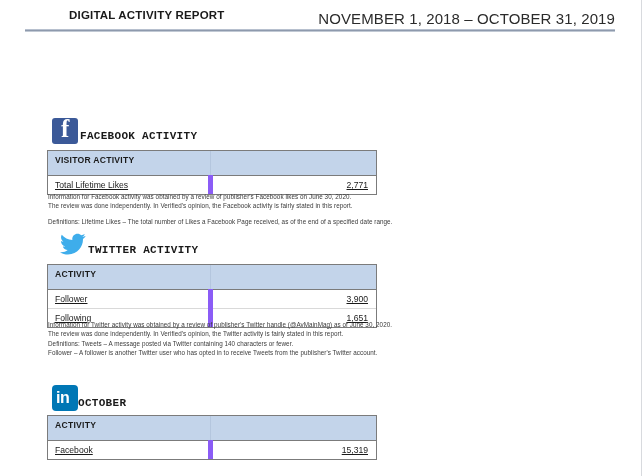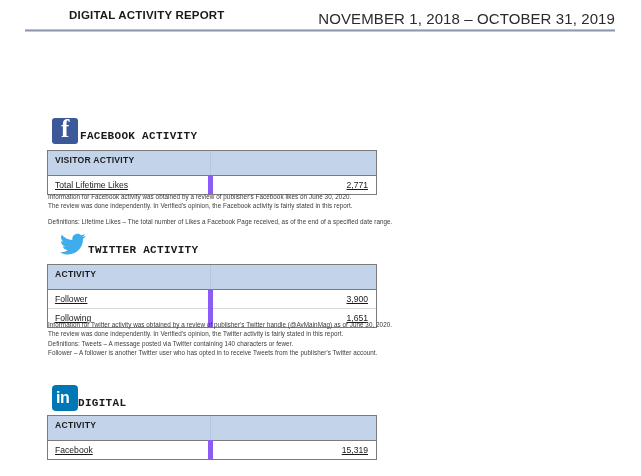--- a/index.html
+++ b/index.html
@@ -306,21 +306,21 @@
       <div class="footnote-line">Definitions: Tweets  –  A message posted via Twitter containing 140 characters or fewer.</div>
       <div class="footnote-line">Follower  –  A follower is another Twitter user who has opted in to receive Tweets from the publisher's Twitter account.</div>
     </div>
   </div>
 
   <div class="section" style="top:385px;">
     <div class="section-head">
       <div class="platform-icon li">
         <div class="icon-li"></div>
       </div>
-      <div class="section-title li">DIGITAL</div>
+      <div class="section-title li">OCTOBER</div>
     </div>
 
     <div class="data-table" style="top:30px;">
       <table>
         <thead>
           <tr>
             <th>ACTIVITY</th>
             <th class="col-spacer"></th>
           </tr>
         </thead>

